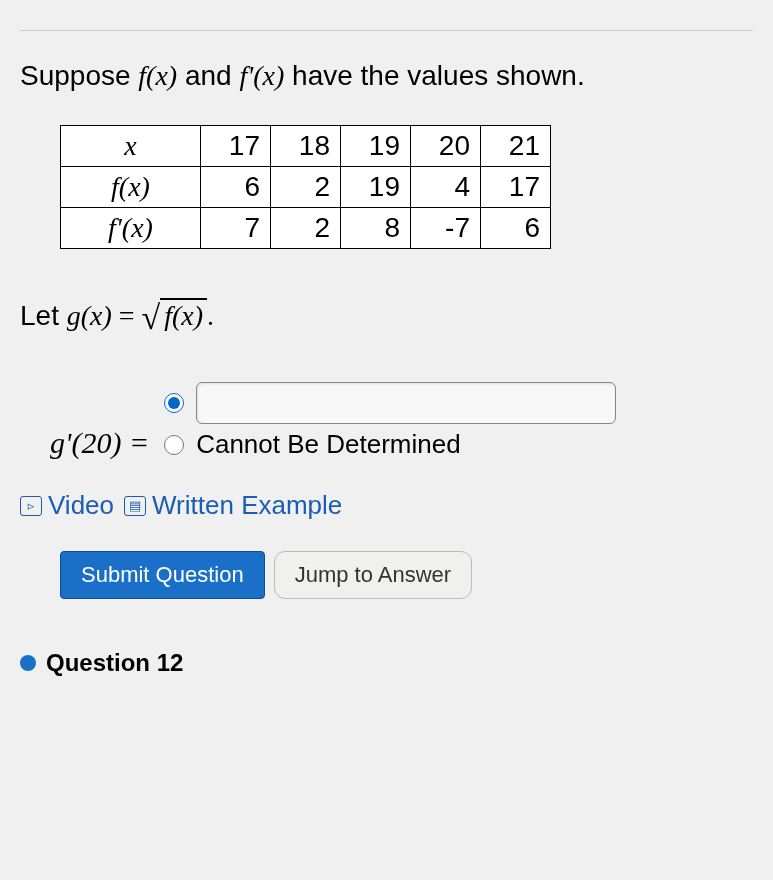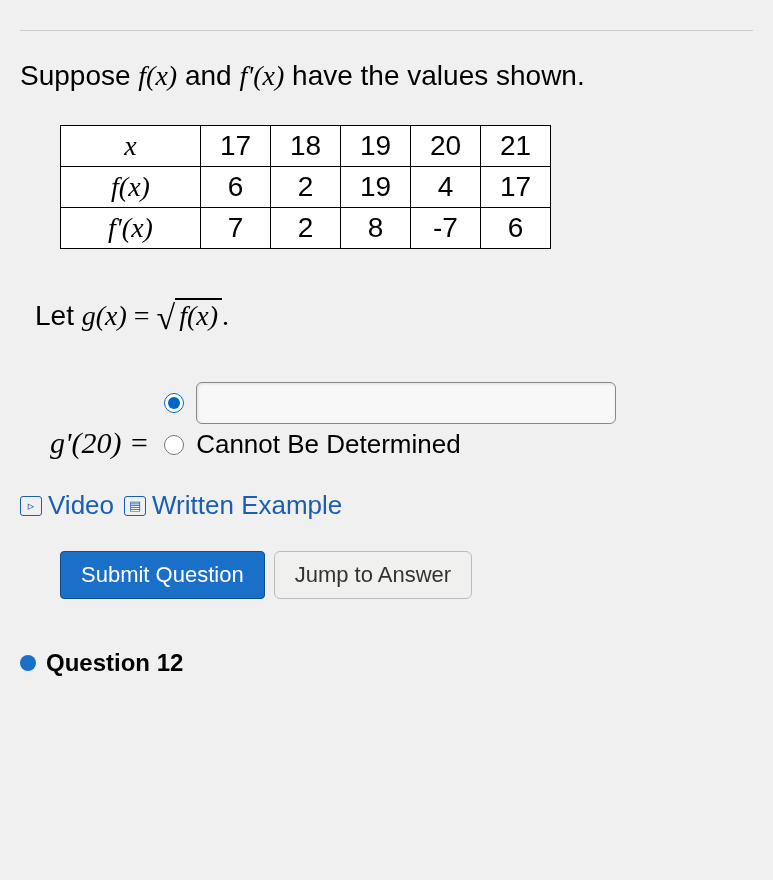--- a/index.html
+++ b/index.html
@@ -29,33 +29,32 @@
     }
     table {
       border-collapse: collapse;
       margin-left: 40px;
       margin-bottom: 50px;
       font-size: 28px;
     }
     td {
       border: 1px solid #000;
       padding: 4px 10px;
-      text-align: center;
+      text-align: right;
       min-width: 70px;
       background: #fff;
     }
     td.row-header {
       text-align: center;
       min-width: 140px;
       font-family: 'Times New Roman', serif;
     }
     .let-line {
       font-size: 28px;
       margin-bottom: 45px;
-      margin-left: 15px;
     }
     .sqrt-wrap {
       display: inline-block;
       vertical-align: middle;
       position: relative;
     }
     .sqrt-sym {
       font-family: 'Times New Roman', serif;
       font-size: 34px;
       vertical-align: -4px;
@@ -144,21 +143,21 @@
       font-size: 22px;
       border-radius: 4px;
       cursor: pointer;
     }
     .btn-secondary {
       background: #f0f0ee;
       color: #333;
       border: 1px solid #bbb;
       padding: 10px 20px;
       font-size: 22px;
-      border-radius: 6px;
+      border-radius: 11px;
       cursor: pointer;
     }
     .footer-q {
       display: flex;
       align-items: center;
       gap: 10px;
       font-size: 24px;
       font-weight: bold;
       margin-top: 30px;
     }

